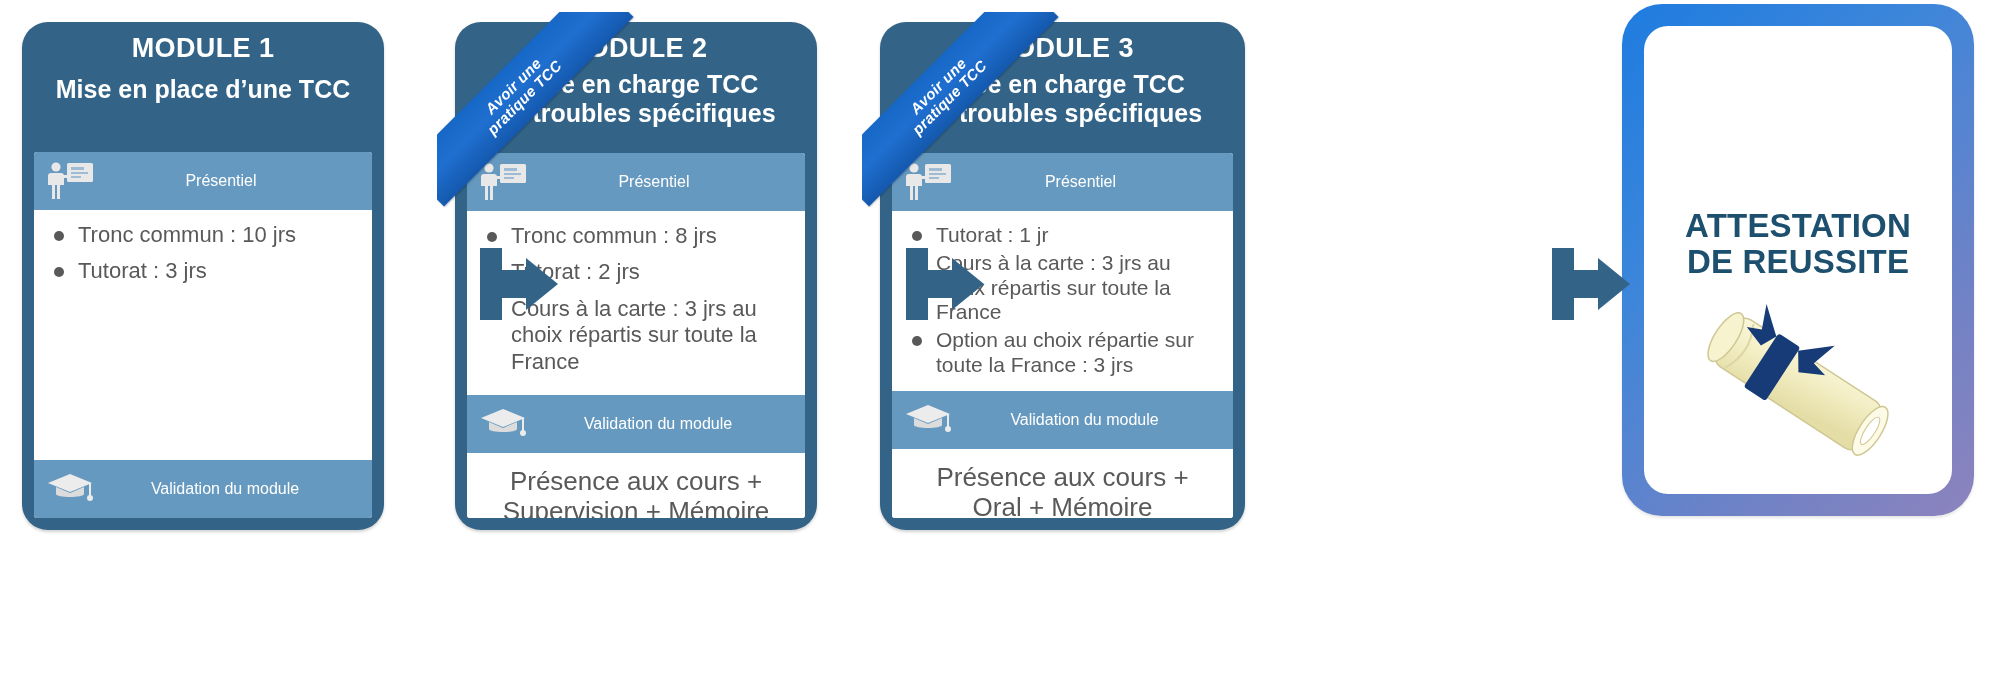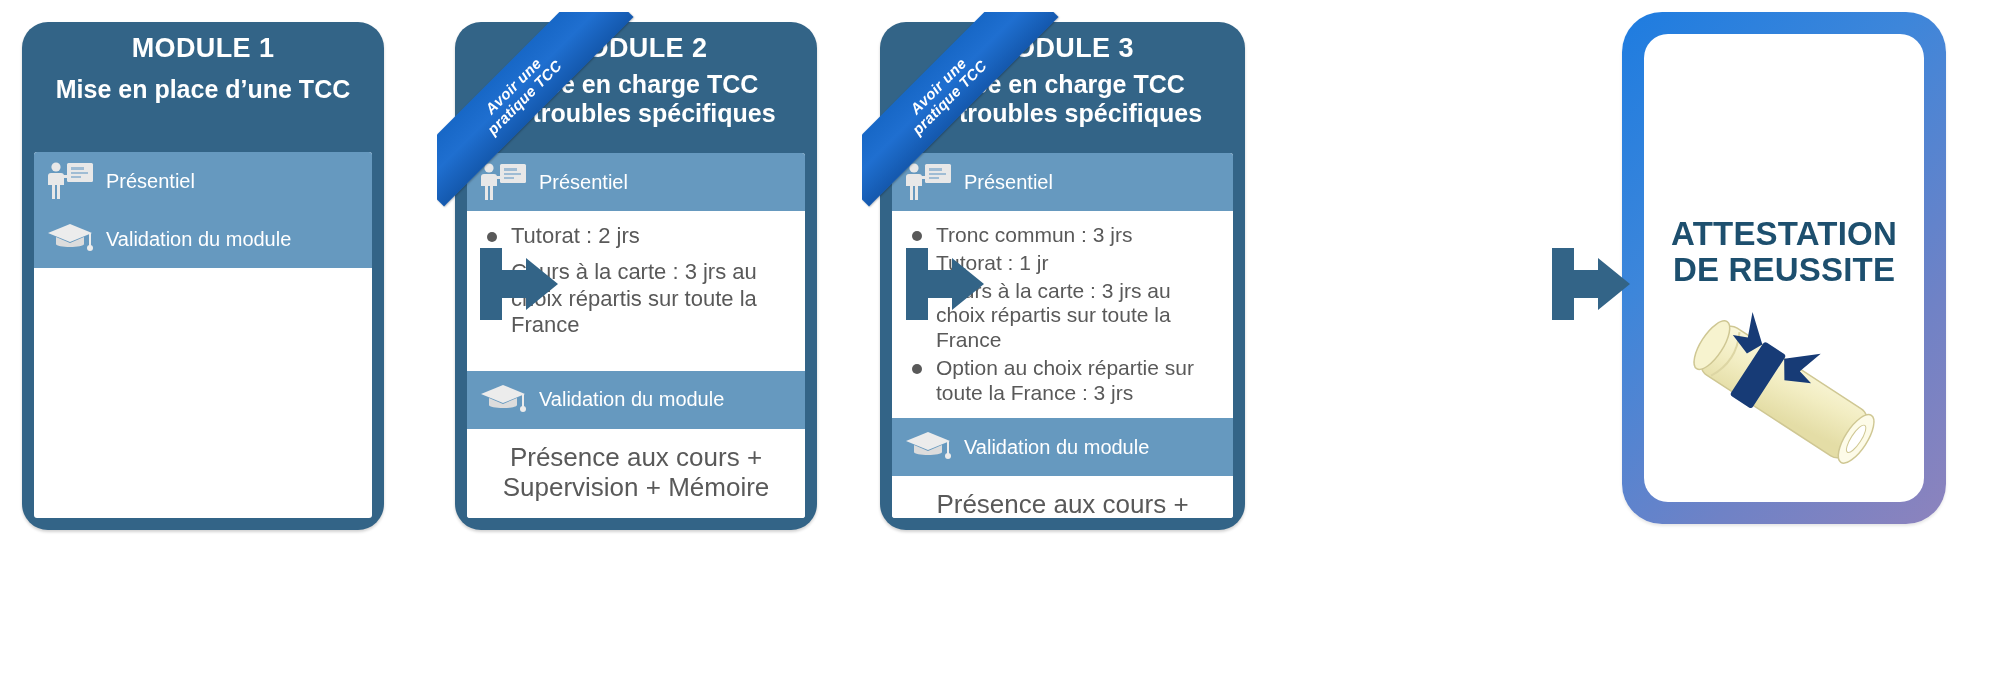--- a/index.html
+++ b/index.html
@@ -79,22 +79,22 @@
   .section-bar {
     background: #6699bf;
     color: #ffffff;
     display: flex;
     align-items: center;
     padding: 6px 10px;
     gap: 10px;
   }
   .section-bar .bar-label {
     flex: 1;
-    text-align: left;
-    font-size: 20px;
+    text-align: center;
+    font-size: 16px;
     padding-right: 26px;
   }
   .section-bar.validation .bar-label { padding-right: 18px; }
 
   .icon-slot {
     width: 52px;
     height: 46px;
     flex: 0 0 52px;
     display: flex;
     align-items: center;
@@ -191,22 +191,22 @@
   }
   .flow-arrow.a1 { left: 480px; }
   .flow-arrow.a2 { left: 906px; }
   .flow-arrow.a3 { left: 1552px; }
   .flow-arrow svg { display: block; }
 
   
   .attestation {
     position: absolute;
     left: 1622px;
-    top: 12px;
-    width: 324px;
+    top: 4px;
+    width: 352px;
     height: 512px;
     border-radius: 40px;
     background: linear-gradient(135deg,#1e7ce0 0%,#3d86da 35%,#6f82c6 72%,#8d83bd 100%);
     box-shadow: 0 2px 3px rgba(0,0,0,0.10);
     z-index: 2;
   }
   .attestation-inner {
     position: absolute;
     left: 22px; top: 22px; right: 22px; bottom: 22px;
     background: #ffffff;
@@ -254,20 +254,26 @@
             <rect x="26" y="7" width="13" height="3" fill="#9fbcd4"></rect>
             <rect x="26" y="12" width="17" height="2" fill="#9fbcd4"></rect>
             <rect x="26" y="16" width="10" height="2" fill="#9fbcd4"></rect>
             <circle cx="11" cy="7" r="4.6" fill="#e8e8e8"></circle>
             <path d="M6 13 h10 a3 3 0 0 1 3 3 v9 h-4 v14 h-3 v-14 h-2 v14 h-3 v-14 h-4 v-9 a3 3 0 0 1 3 -3 z" fill="#e8e8e8"></path>
             <rect x="16" y="15" width="9" height="3" rx="1.5" fill="#e8e8e8"></rect>
           </svg>
         </span>
         <span class="bar-label">Présentiel</span>
       </div>
+      <div class="panel-body">
+        <ul class="bullets">
+          <li>Tronc commun : 10 jrs</li>
+          <li>Tutorat : 3 jrs</li>
+        </ul>
+      </div>
       <div class="section-bar validation">
         <span class="icon-slot">
           <svg width="48" height="36" viewBox="0 0 48 36">
             <path d="M24 3 L46 12 L24 21 L2 12 Z" fill="#ececec"></path>
             <path d="M10 16 v7 c0 4 28 4 28 0 v-7 l-14 6 z" fill="#dcdcdc"></path>
             <rect x="43" y="12" width="2" height="13" fill="#ececec"></rect>
             <circle cx="44" cy="27" r="3" fill="#ececec"></circle>
           </svg>
         </span>
         <span class="bar-label">Validation du module</span>
@@ -303,20 +309,21 @@
             <rect x="26" y="16" width="10" height="2" fill="#9fbcd4"></rect>
             <circle cx="11" cy="7" r="4.6" fill="#e8e8e8"></circle>
             <path d="M6 13 h10 a3 3 0 0 1 3 3 v9 h-4 v14 h-3 v-14 h-2 v14 h-3 v-14 h-4 v-9 a3 3 0 0 1 3 -3 z" fill="#e8e8e8"></path>
             <rect x="16" y="15" width="9" height="3" rx="1.5" fill="#e8e8e8"></rect>
           </svg>
         </span>
         <span class="bar-label">Présentiel</span>
       </div>
       <div class="panel-body">
         <ul class="bullets">
+          <li>Tronc commun : 8 jrs</li>
           <li>Tutorat : 2 jrs</li>
           <li>Cours à la carte : 3 jrs au choix répartis sur toute la France</li>
         </ul>
       </div>
       <div class="section-bar validation">
         <span class="icon-slot">
           <svg width="48" height="36" viewBox="0 0 48 36">
             <path d="M24 3 L46 12 L24 21 L2 12 Z" fill="#ececec"></path>
             <path d="M10 16 v7 c0 4 28 4 28 0 v-7 l-14 6 z" fill="#dcdcdc"></path>
             <rect x="43" y="12" width="2" height="13" fill="#ececec"></rect>
@@ -360,21 +367,20 @@
             <rect x="26" y="16" width="10" height="2" fill="#9fbcd4"></rect>
             <circle cx="11" cy="7" r="4.6" fill="#e8e8e8"></circle>
             <path d="M6 13 h10 a3 3 0 0 1 3 3 v9 h-4 v14 h-3 v-14 h-2 v14 h-3 v-14 h-4 v-9 a3 3 0 0 1 3 -3 z" fill="#e8e8e8"></path>
             <rect x="16" y="15" width="9" height="3" rx="1.5" fill="#e8e8e8"></rect>
           </svg>
         </span>
         <span class="bar-label">Présentiel</span>
       </div>
       <div class="panel-body">
         <ul class="bullets">
-          <li>Tronc commun : 3 jrs</li>
           <li>Tutorat : 1 jr</li>
           <li>Cours à la carte : 3 jrs au choix répartis sur toute la France</li>
           <li>Option au choix répartie sur toute la France : 3 jrs</li>
         </ul>
       </div>
       <div class="section-bar validation">
         <span class="icon-slot">
           <svg width="48" height="36" viewBox="0 0 48 36">
             <path d="M24 3 L46 12 L24 21 L2 12 Z" fill="#ececec"></path>
             <path d="M10 16 v7 c0 4 28 4 28 0 v-7 l-14 6 z" fill="#dcdcdc"></path>

